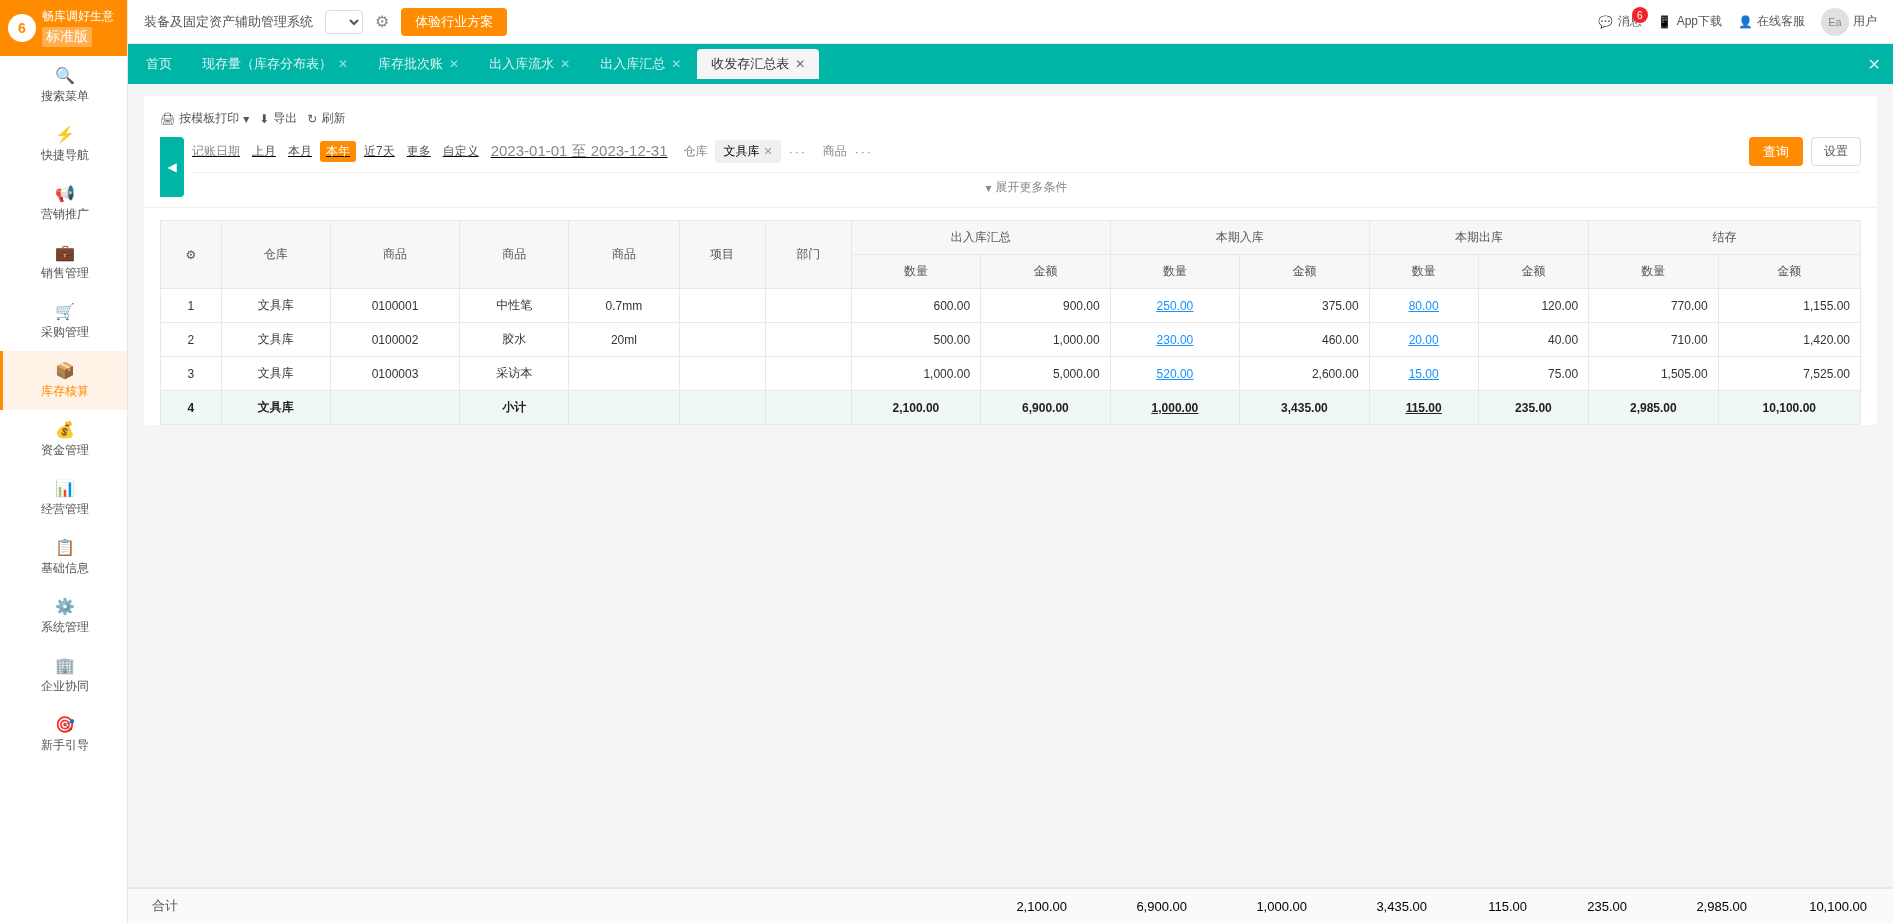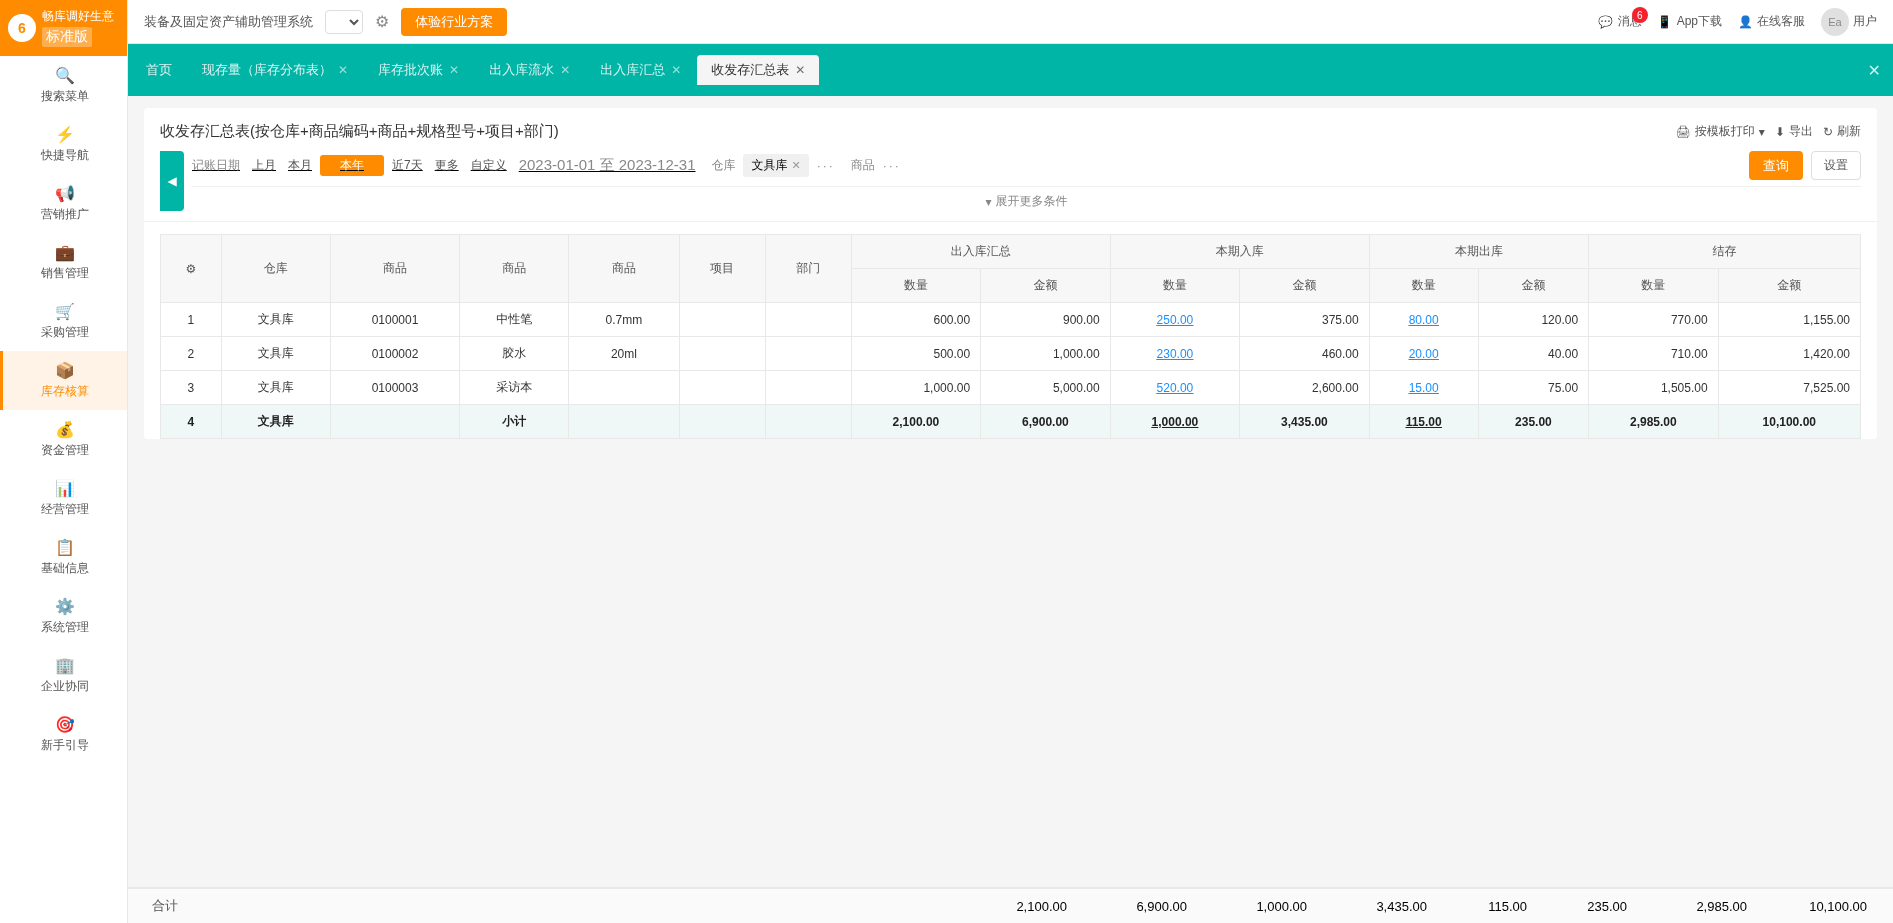--- a/index.html
+++ b/index.html
@@ -23,33 +23,33 @@
     .topbar-system-name { color: #555; }
     .topbar-dropdown { background: none; border: 1px solid #ddd; border-radius: 4px; padding: 3px 8px; cursor: pointer; font-size: 12px; color: #555; }
     .topbar-settings { background: none; border: none; cursor: pointer; color: #888; font-size: 16px; }
     .topbar-experience { background: #ff8c00; color: #fff; border: none; border-radius: 4px; padding: 5px 14px; cursor: pointer; font-size: 13px; }
     .topbar-right { display: flex; align-items: center; gap: 16px; margin-left: auto; }
     .topbar-right-item { display: flex; align-items: center; gap: 4px; color: #555; font-size: 12px; cursor: pointer; position: relative; }
     .badge { background: #f5222d; color: #fff; border-radius: 8px; font-size: 10px; padding: 0 4px; min-width: 16px; height: 16px; display: flex; align-items: center; justify-content: center; position: absolute; top: -6px; right: -6px; }
     .user-avatar { width: 28px; height: 28px; background: #e0e0e0; border-radius: 50%; display: flex; align-items: center; justify-content: center; font-size: 11px; color: #888; }
 
     
-    .tabbar { height: 52px; background: #00b4a6; display: flex; align-items: center; padding: 0 4px; flex-shrink: 0; gap: 2px; }
+    .tabbar { height: 40px; background: #00b4a6; display: flex; align-items: center; padding: 0 4px; flex-shrink: 0; gap: 2px; }
     .tab { display: flex; align-items: center; gap: 6px; padding: 6px 14px; cursor: pointer; font-size: 13px; color: rgba(255,255,255,0.85); border-radius: 4px 4px 0 0; white-space: nowrap; }
     .tab.active { background: #f5f5f5; color: #333; }
     .tab-close { font-size: 12px; opacity: 0.7; }
     .tabbar-close-all { margin-left: auto; color: rgba(255,255,255,0.8); background: none; border: none; cursor: pointer; font-size: 16px; padding: 4px 8px; }
 
     
     .page-content { flex: 1; overflow-y: auto; background: #f5f5f5; padding: 12px 16px; }
     .filter-section { display: flex; align-items: center; gap: 8px; flex-wrap: wrap; text-decoration: underline; }
     .filter-label { color: #888; font-size: 12px; }
     .date-btns { display: flex; gap: 4px; align-items: center; }
     .date-btn { background: none; border: none; cursor: pointer; font-size: 12px; color: #555; padding: 2px 4px; }
-    .date-btn.active { background: #ff8c00; color: #fff; border-radius: 3px; padding: 2px 20px; }
+    .date-btn.active { background: #ff8c00; color: #fff; border-radius: 3px; padding: 2px 6px; }
     .date-range { font-size: 15px; color: #888; }
     .warehouse-filter { display: flex; align-items: center; gap: 8px; }
     .warehouse-tag { background: #f0f0f0; padding: 3px 8px; border-radius: 3px; font-size: 12px; display: flex; align-items: center; gap: 4px; }
     .tag-close { cursor: pointer; color: #999; font-size: 11px; }
     .filter-ellipsis { color: #888; font-size: 12px; cursor: pointer; letter-spacing: 2px; }
     .btn-query { background: #ff8c00; color: #fff; border: none; border-radius: 4px; padding: 2px 14px; cursor: pointer; font-size: 13px; }
     .btn-setting { background: #fff; color: #555; border: 1px solid #ddd; border-radius: 4px; padding: 5px 12px; cursor: pointer; font-size: 12px; }
     .expand-btn { background: none; border: none; cursor: pointer; font-size: 12px; color: #888; display: flex; align-items: center; gap: 4px; margin: 0 auto; }
 
     
@@ -194,21 +194,20 @@
           <span class="tab-close">✕</span>
         </div>
       </div>
     <button class="tabbar-close-all">✕</button>
   </div>
 
   <div class="page-content">
     <div class="page-wrapper">
 
       <div class="page-title-bar">
-        <h2>收发存汇总表(按仓库+商品编码+商品+规格型号+项目+部门)</h2>
         <div class="title-bar-actions">
           <button class="title-action-btn">
             <span>🖨</span>
             <span>按模板打印</span>
             <span>▾</span>
           </button>
           <button class="title-action-btn">
             <span>⬇</span>
             <span>导出</span>
           </button>

